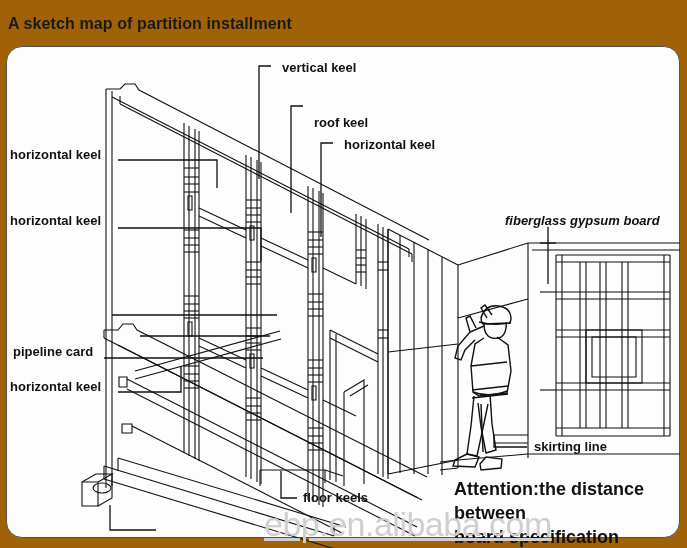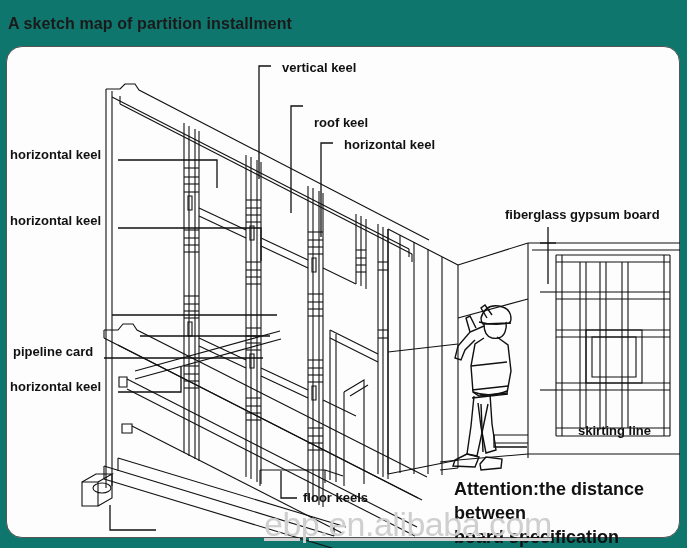--- a/index.html
+++ b/index.html
@@ -4,21 +4,21 @@
 <style>
   html, body {
     margin: 0;
     padding: 0;
     background: #ffffff;
   }
   #page {
     position: relative;
     width: 687px;
     height: 548px;
-    background: #0f766e;
+    background: #a16207;
     font-family: "Liberation Sans", sans-serif;
     overflow: hidden;
   }
   #page-title {
     position: absolute;
     left: 8px;
     top: 15px;
     font-size: 16px;
     font-weight: bold;
     color: #1a1a1a;
@@ -376,23 +376,23 @@
 
   <div class="lbl" style="left:10px; top:146px;">horizontal keel</div>
 
   <div class="lbl" style="left:10px; top:212px;">horizontal keel</div>
 
 
   <div class="lbl" style="left:13px; top:343px;">pipeline card</div>
 
   <div class="lbl" style="left:10px; top:378px;">horizontal keel</div>
 
-  <div class="lbl" style="left:505px; top:206px;">fiberglass gypsum board</div>
-
-  <div class="lbl" style="left:534px; top:422px;margin-left:44px;">skirting line</div>
+  <div class="lbl" style="left:505px; top:212px;font-style:italic;">fiberglass gypsum board</div>
+
+  <div class="lbl" style="left:534px; top:438px;">skirting line</div>
 
   <div class="lbl" style="left:303px; top:489px;">floor keels</div>
 
 
   <div id="attention-note">
     <div>Attention:the distance between</div>
     <div>board specification</div>
     <div>the keels ia accordance with the</div>
   </div>
 

